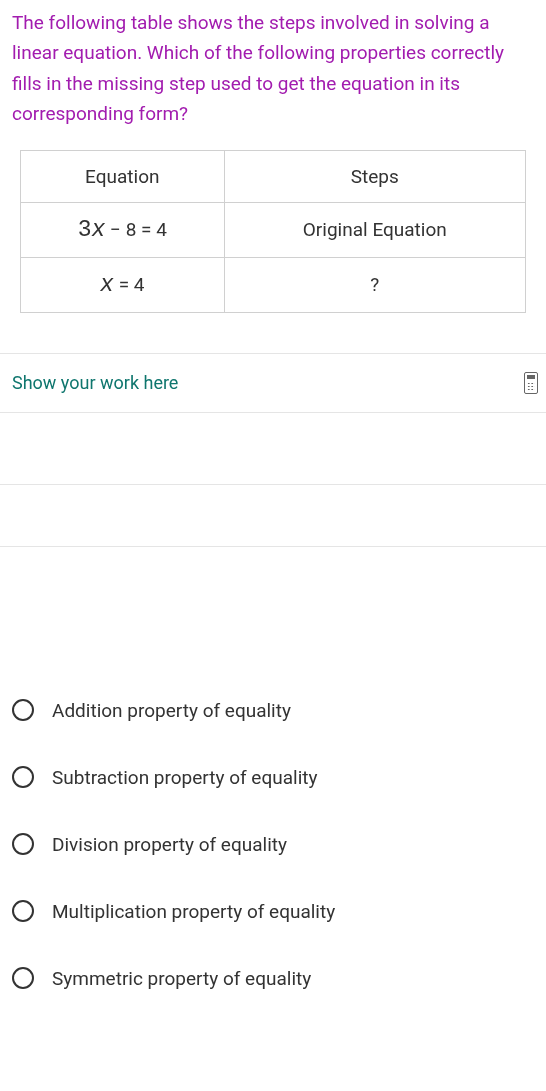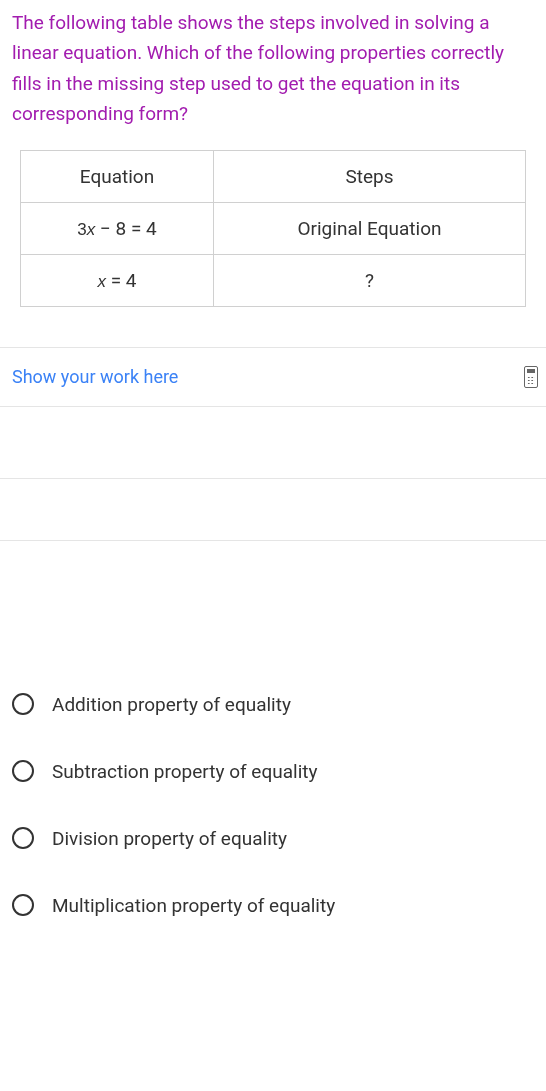--- a/index.html
+++ b/index.html
@@ -32,38 +32,38 @@
       padding: 14px 12px;
       text-align: center;
       font-size: 19px;
       font-weight: 400;
     }
     th {
       font-weight: 400;
       color: #333;
     }
     .math {
-      font-family: Liberation Sans, sans-serif;
+      font-family: Liberation Mono, monospace;
       font-style: italic;
-      font-size: 17px;
+      font-size: 23px;
     }
     .math .num {
       font-style: normal;
     }
     .work-area {
       border-top: 1px solid #e5e5e5;
       border-bottom: 1px solid #e5e5e5;
       padding: 18px 12px;
       display: flex;
       align-items: center;
       justify-content: space-between;
       margin-bottom: 10px;
     }
     .work-placeholder {
-      color: #3b82f6;
+      color: #0f766e;
       font-size: 18px;
     }
     .calc-icon {
       width: 14px;
       height: 22px;
       border: 1.5px solid #666;
       border-radius: 2px;
       position: relative;
       flex-shrink: 0;
       margin-right: -4px;
@@ -162,13 +162,17 @@
     <span class="option-label">Subtraction property of equality</span>
   </div>
   <div class="option">
     <span class="radio"></span>
     <span class="option-label">Division property of equality</span>
   </div>
   <div class="option">
     <span class="radio"></span>
     <span class="option-label">Multiplication property of equality</span>
   </div>
+  <div class="option">
+    <span class="radio"></span>
+    <span class="option-label">Symmetric property of equality</span>
+  </div>
 </div>
 
 </body></html>

